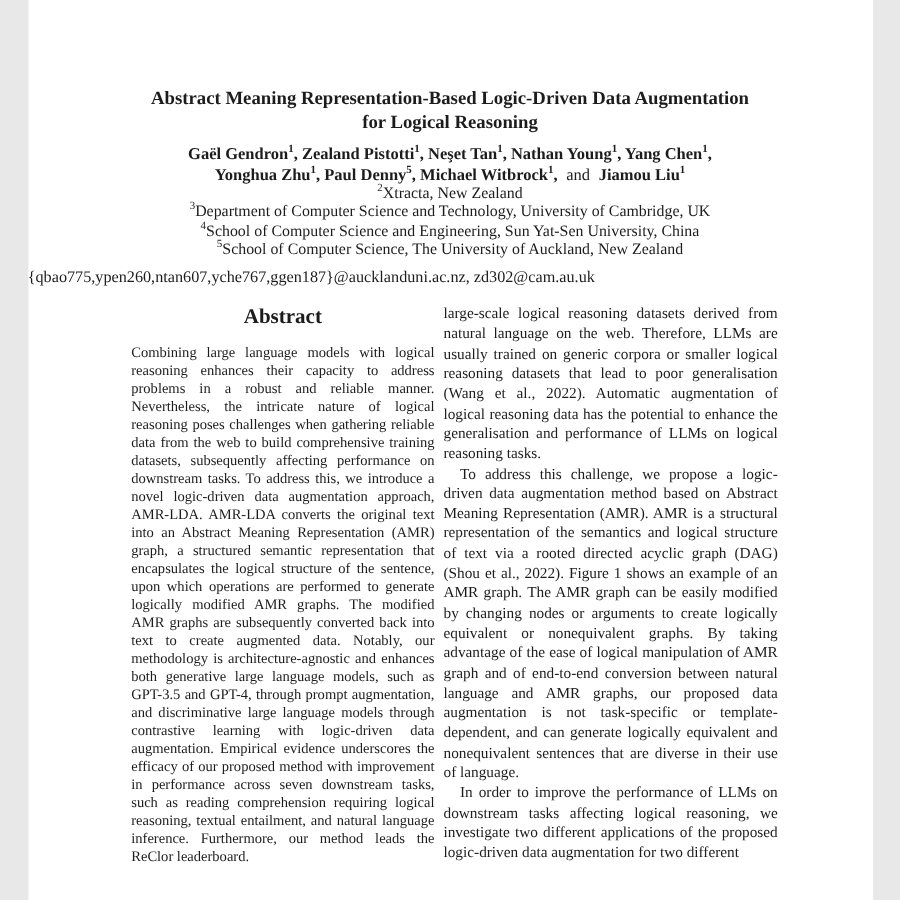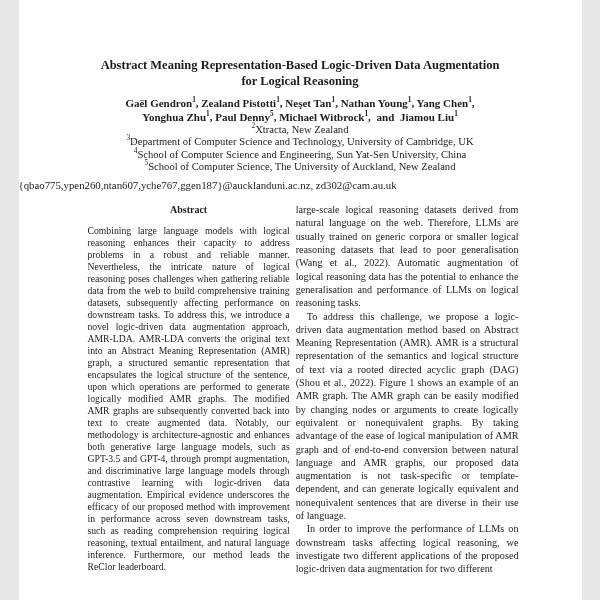--- a/index.html
+++ b/index.html
@@ -5,26 +5,26 @@
   html,body { margin:0; padding:0; background:#e8e8e8; }
   .page {
     position:relative; width:563px; height:600px; margin:0 auto;
     background:#ffffff; overflow:hidden; box-sizing:border-box;
     font-family:"Liberation Serif","DejaVu Serif",serif; color:#1c1c1c;
   }
   .title-block { margin:57px 45px 0; text-align:center; }
   .title-line { font-size:12.5px; line-height:16px; font-weight:700; }
   .authors { margin-top:8px; text-align:center; font-size:11px; line-height:13.5px; font-weight:700; }
   .authors sup, .affils sup { font-size:7.3px; line-height:0; }
-  .author-pre { font-weight:700; padding:0 3px; }
+  .author-pre { font-weight:400; padding:0 3px; }
   .affils { text-align:center; font-size:10.6px; line-height:12.3px; font-weight:400; }
   .email { font-size:10.8px; margin-top:6px; font-weight:400; }
   .body-cols { display:flex; justify-content:space-between; padding:0 63px; margin-top:12px; }
   .col-left { width:227px; box-sizing:border-box; padding:0 6px; }
-  .abstract-heading { font-size:10px; font-weight:700; text-align:center; margin:1px 0 10px 0; }
+  .abstract-heading { font-size:14px; font-weight:700; text-align:center; margin:1px 0 10px 0; }
   .abstract-text { font-size:9.7px; line-height:12px; text-align:justify; }
   .col-right { width:237px; font-size:10.2px; line-height:13.3px; text-align:justify; }
   .col-right p { margin:0; }
   .col-right p.indent { text-indent:11px; }
 </style>
 </head>
 <body>
 
 <div class="page">
   <header>

